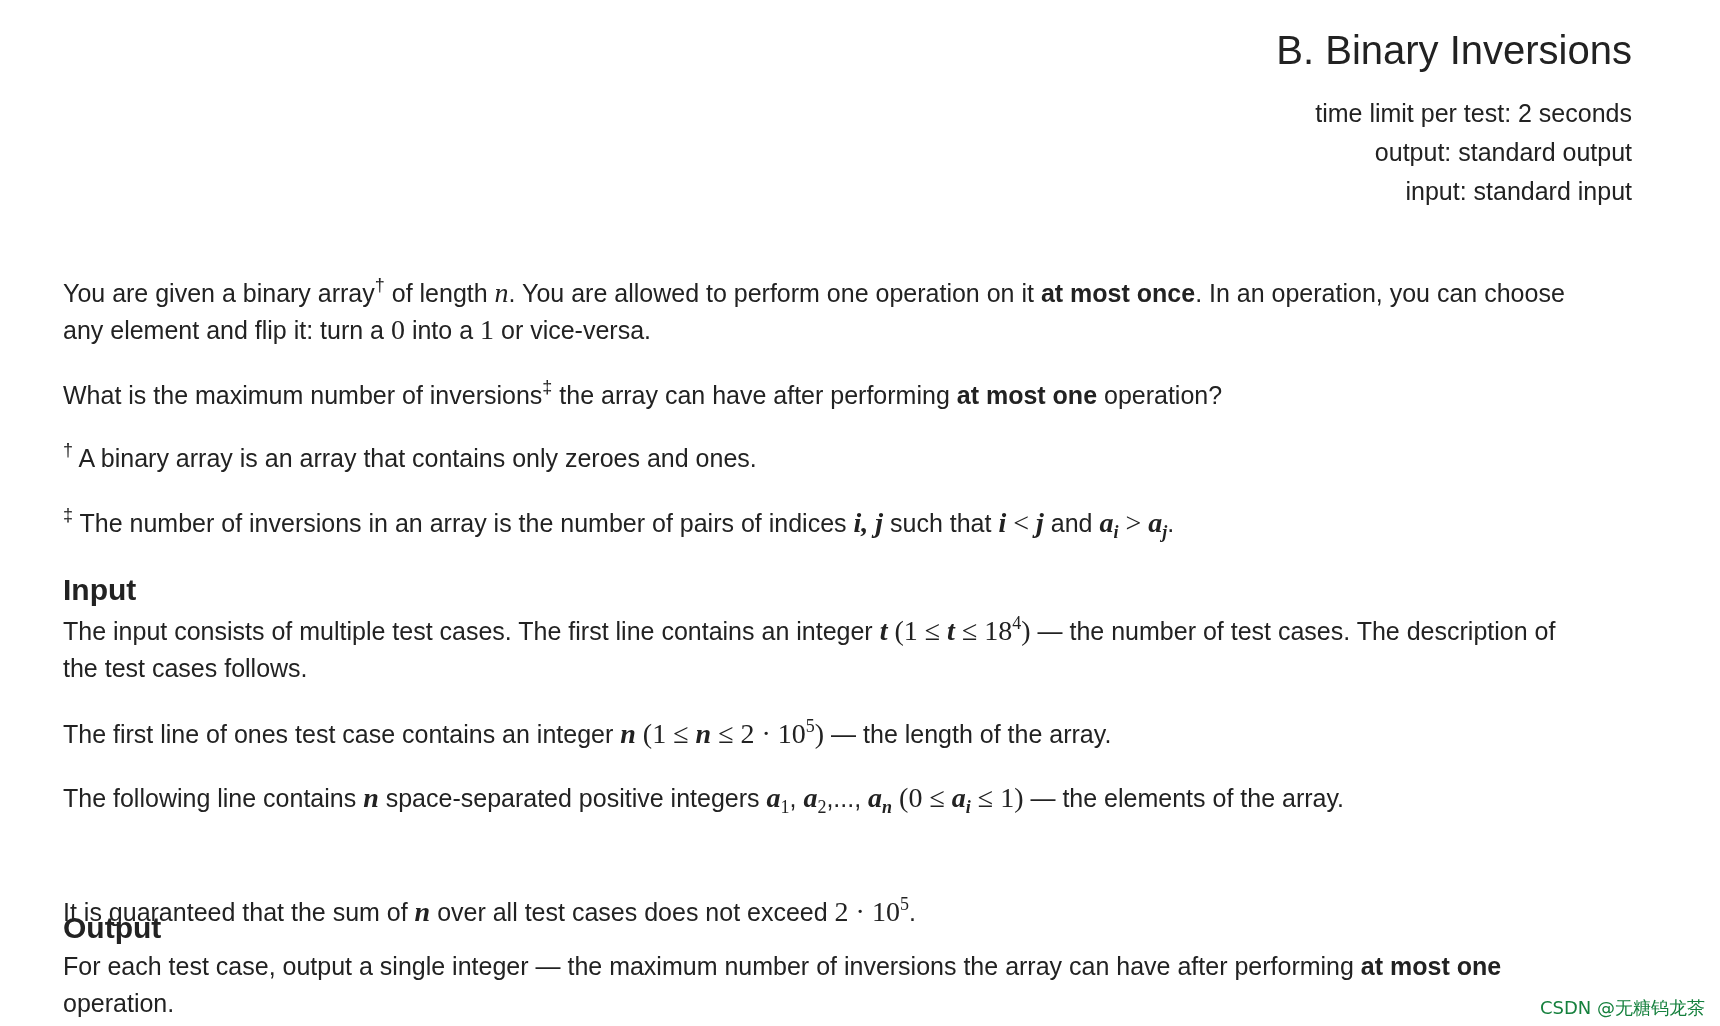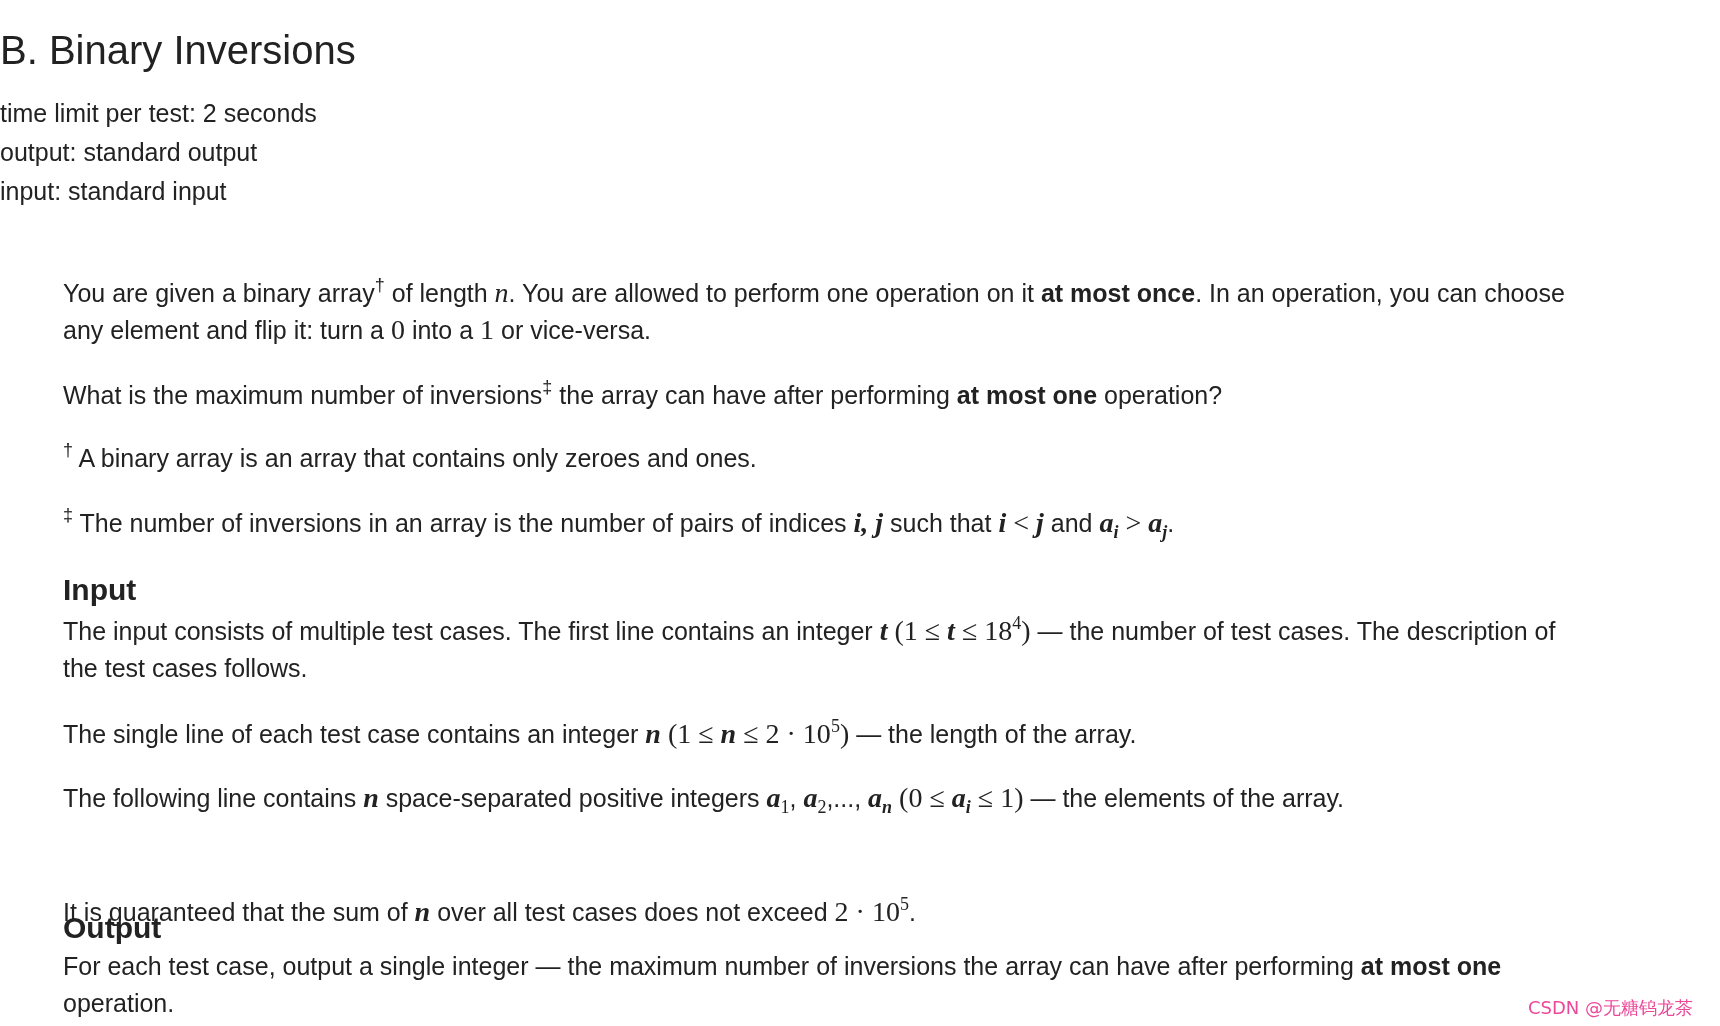--- a/index.html
+++ b/index.html
@@ -1,33 +1,33 @@
 <!DOCTYPE html>
 <html><head>
 <meta charset="utf-8">
 <style>
   html, body { margin: 0; padding: 0; background: #ffffff; }
   body {
     width: 1720px; height: 1026px; overflow: hidden; position: relative;
     font-family: "Liberation Sans", sans-serif; color: #222222;
   }
   .page { position: absolute; left: 63px; top: 0; width: 1620px; }
-  .header { position: absolute; left: 0; width: 1624px; top: 22px; text-align: left; }
+  .header { position: absolute; left: 8px; width: 1624px; top: 22px; text-align: right; }
   .title { font-size: 40px; line-height: 56px; margin: 0; font-weight: normal; color: #222; }
   .limits { margin-top: 16px; }
   .limit-line { font-size: 25px; line-height: 39px; height: 39px; }
   .line { position: absolute; left: 0; font-size: 25px; white-space: nowrap; line-height: 30px; }
   .h { position: absolute; left: 0; font-size: 30px; font-weight: bold; line-height: 34px; }
   .m { font-family: "Liberation Serif", serif; font-size: 28px; }
   .mi { font-family: "Liberation Serif", serif; font-style: italic; font-size: 28px; font-weight: bold; }
   .sup { font-size: 18px; vertical-align: 11px; line-height: 0; }
   .sub { font-size: 18px; vertical-align: -6px; line-height: 0; }
   b { font-weight: bold; }
   .watermark {
-    position: absolute; right: 27px; top: 996px; font-size: 18px; color: #ec4899;
+    position: absolute; right: 15px; top: 996px; font-size: 18px; color: #15803d;
     font-family: "DejaVu Sans", sans-serif;
   }
 </style>
 </head>
 <body>
 
 <div class="header">
   <h1 class="title">B. Binary Inversions</h1>
   <div class="limits">
     <div class="limit-line">time limit per test: 2 seconds</div>
@@ -47,21 +47,21 @@
   <div class="line" style="top:443px"><span class="sup">†</span><span> A binary array is an array that contains only zeroes and ones.</span></div>
 
   <div class="line" style="top:508px"><span class="sup">‡</span><span> The number of inversions in an array is the number of pairs of indices </span><span class="mi">i, j</span><span> such that </span><span class="mi">i</span><span class="m"> &lt; </span><span class="mi">j</span><span> and </span><span class="mi">a</span><span class="sub mi">i</span><span class="m"> &gt; </span><span class="mi">a</span><span class="sub mi">j</span><span>.</span></div>
 
   <div class="h" style="top:573px">Input</div>
 
   <div class="line" style="top:616px"><span>The input consists of multiple test cases. The first line contains an integer </span><span class="mi">t</span><span class="m"> (1 ≤ </span><span class="mi">t</span><span class="m"> ≤ 18</span><span class="sup m">4</span><span class="m">)</span><span> — the number of test cases. The description of</span></div>
 
   <div class="line" style="top:653px">the test cases follows.</div>
 
-  <div class="line" style="top:719px"><span>The single line of each test case contains an integer </span><span class="mi">n</span><span class="m"> (1 ≤ </span><span class="mi">n</span><span class="m"> ≤ 2 · 10</span><span class="sup m">5</span><span class="m">)</span><span> — the length of the array.</span></div>
+  <div class="line" style="top:719px"><span>The first line of ones test case contains an integer </span><span class="mi">n</span><span class="m"> (1 ≤ </span><span class="mi">n</span><span class="m"> ≤ 2 · 10</span><span class="sup m">5</span><span class="m">)</span><span> — the length of the array.</span></div>
 
   <div class="line" style="top:783px"><span>The following line contains </span><span class="mi">n</span><span> space-separated positive integers </span><span class="mi">a</span><span class="sub m">1</span><span>, </span><span class="mi">a</span><span class="sub m">2</span><span>,..., </span><span class="mi">a</span><span class="sub mi">n</span><span class="m"> (0 ≤ </span><span class="mi">a</span><span class="sub mi">i</span><span class="m"> ≤ 1)</span><span> — the elements of the array.</span></div>
 
   <div class="line" style="top:897px"><span>It is guaranteed that the sum of </span><span class="mi">n</span><span> over all test cases does not exceed </span><span class="m">2 · 10</span><span class="sup m">5</span><span>.</span></div>
 
   <div class="h" style="top:911px">Output</div>
 
   <div class="line" style="top:951px"><span>For each test case, output a single integer  — the maximum number of inversions the array can have after performing </span><b>at most one</b></div>
 
   <div class="line" style="top:988px">operation.</div>

